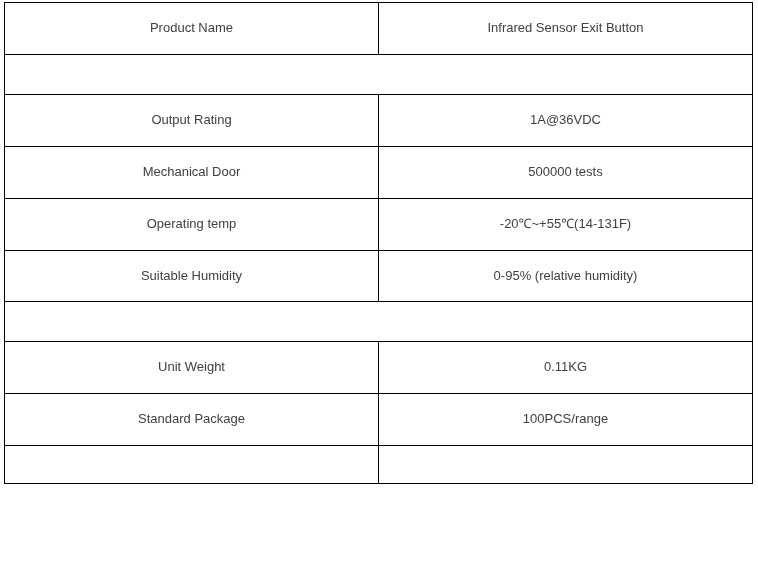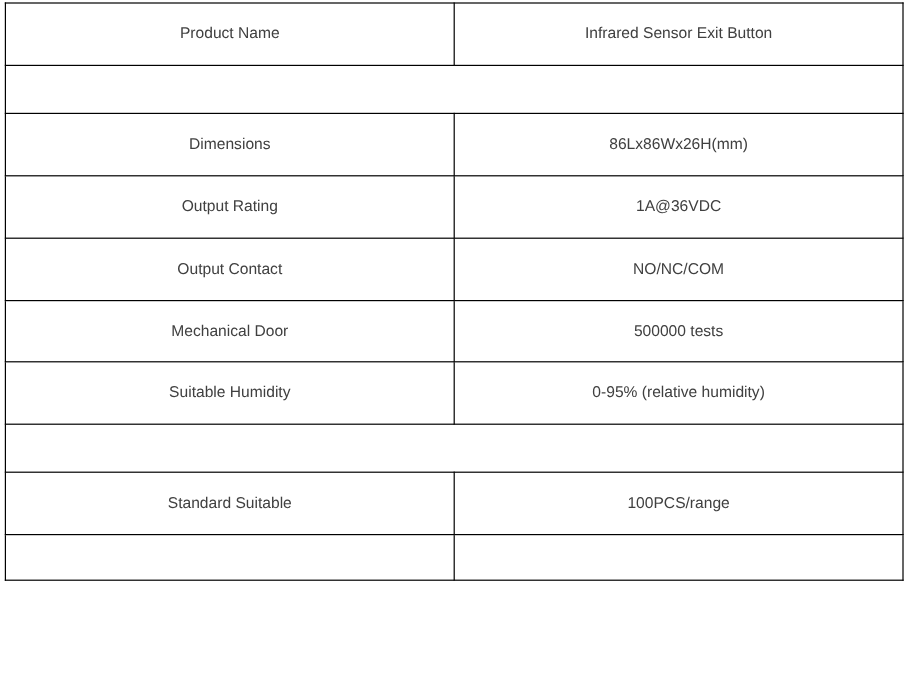--- a/index.html
+++ b/index.html
@@ -70,44 +70,44 @@
   <table class="spec-table">
     <tbody>
         <tr>
           <td class="label-cell">Product Name</td>
           <td class="value-cell">Infrared Sensor Exit Button</td>
         </tr>
         <tr class="spacer-row">
           <td colspan="2"></td>
         </tr>
         <tr>
-          <td class="label-cell">Dimensions</td>
-          <td class="value-cell">86Lx86Wx26H(mm)</td>
-        </tr>
-        <tr>
           <td class="label-cell">Output Rating</td>
           <td class="value-cell">1A@36VDC</td>
         </tr>
         <tr>
-          <td class="label-cell">Output Contact</td>
-          <td class="value-cell">NO/NC/COM</td>
+          <td class="label-cell">Mechanical Door</td>
+          <td class="value-cell">500000 tests</td>
         </tr>
         <tr>
-          <td class="label-cell">Mechanical Door</td>
-          <td class="value-cell">500000 tests</td>
+          <td class="label-cell">Operating temp</td>
+          <td class="value-cell">-20℃~+55℃(14-131F)</td>
         </tr>
         <tr>
           <td class="label-cell">Suitable Humidity</td>
           <td class="value-cell">0-95% (relative humidity)</td>
         </tr>
         <tr class="spacer-row">
           <td colspan="2"></td>
         </tr>
         <tr>
-          <td class="label-cell">Standard Suitable</td>
+          <td class="label-cell">Unit Weight</td>
+          <td class="value-cell">0.11KG</td>
+        </tr>
+        <tr>
+          <td class="label-cell">Standard Package</td>
           <td class="value-cell">100PCS/range</td>
         </tr>
         <tr>
           <td class="label-cell"></td>
           <td class="value-cell"></td>
         </tr>
       </tbody>
   </table>
 </div>
 

